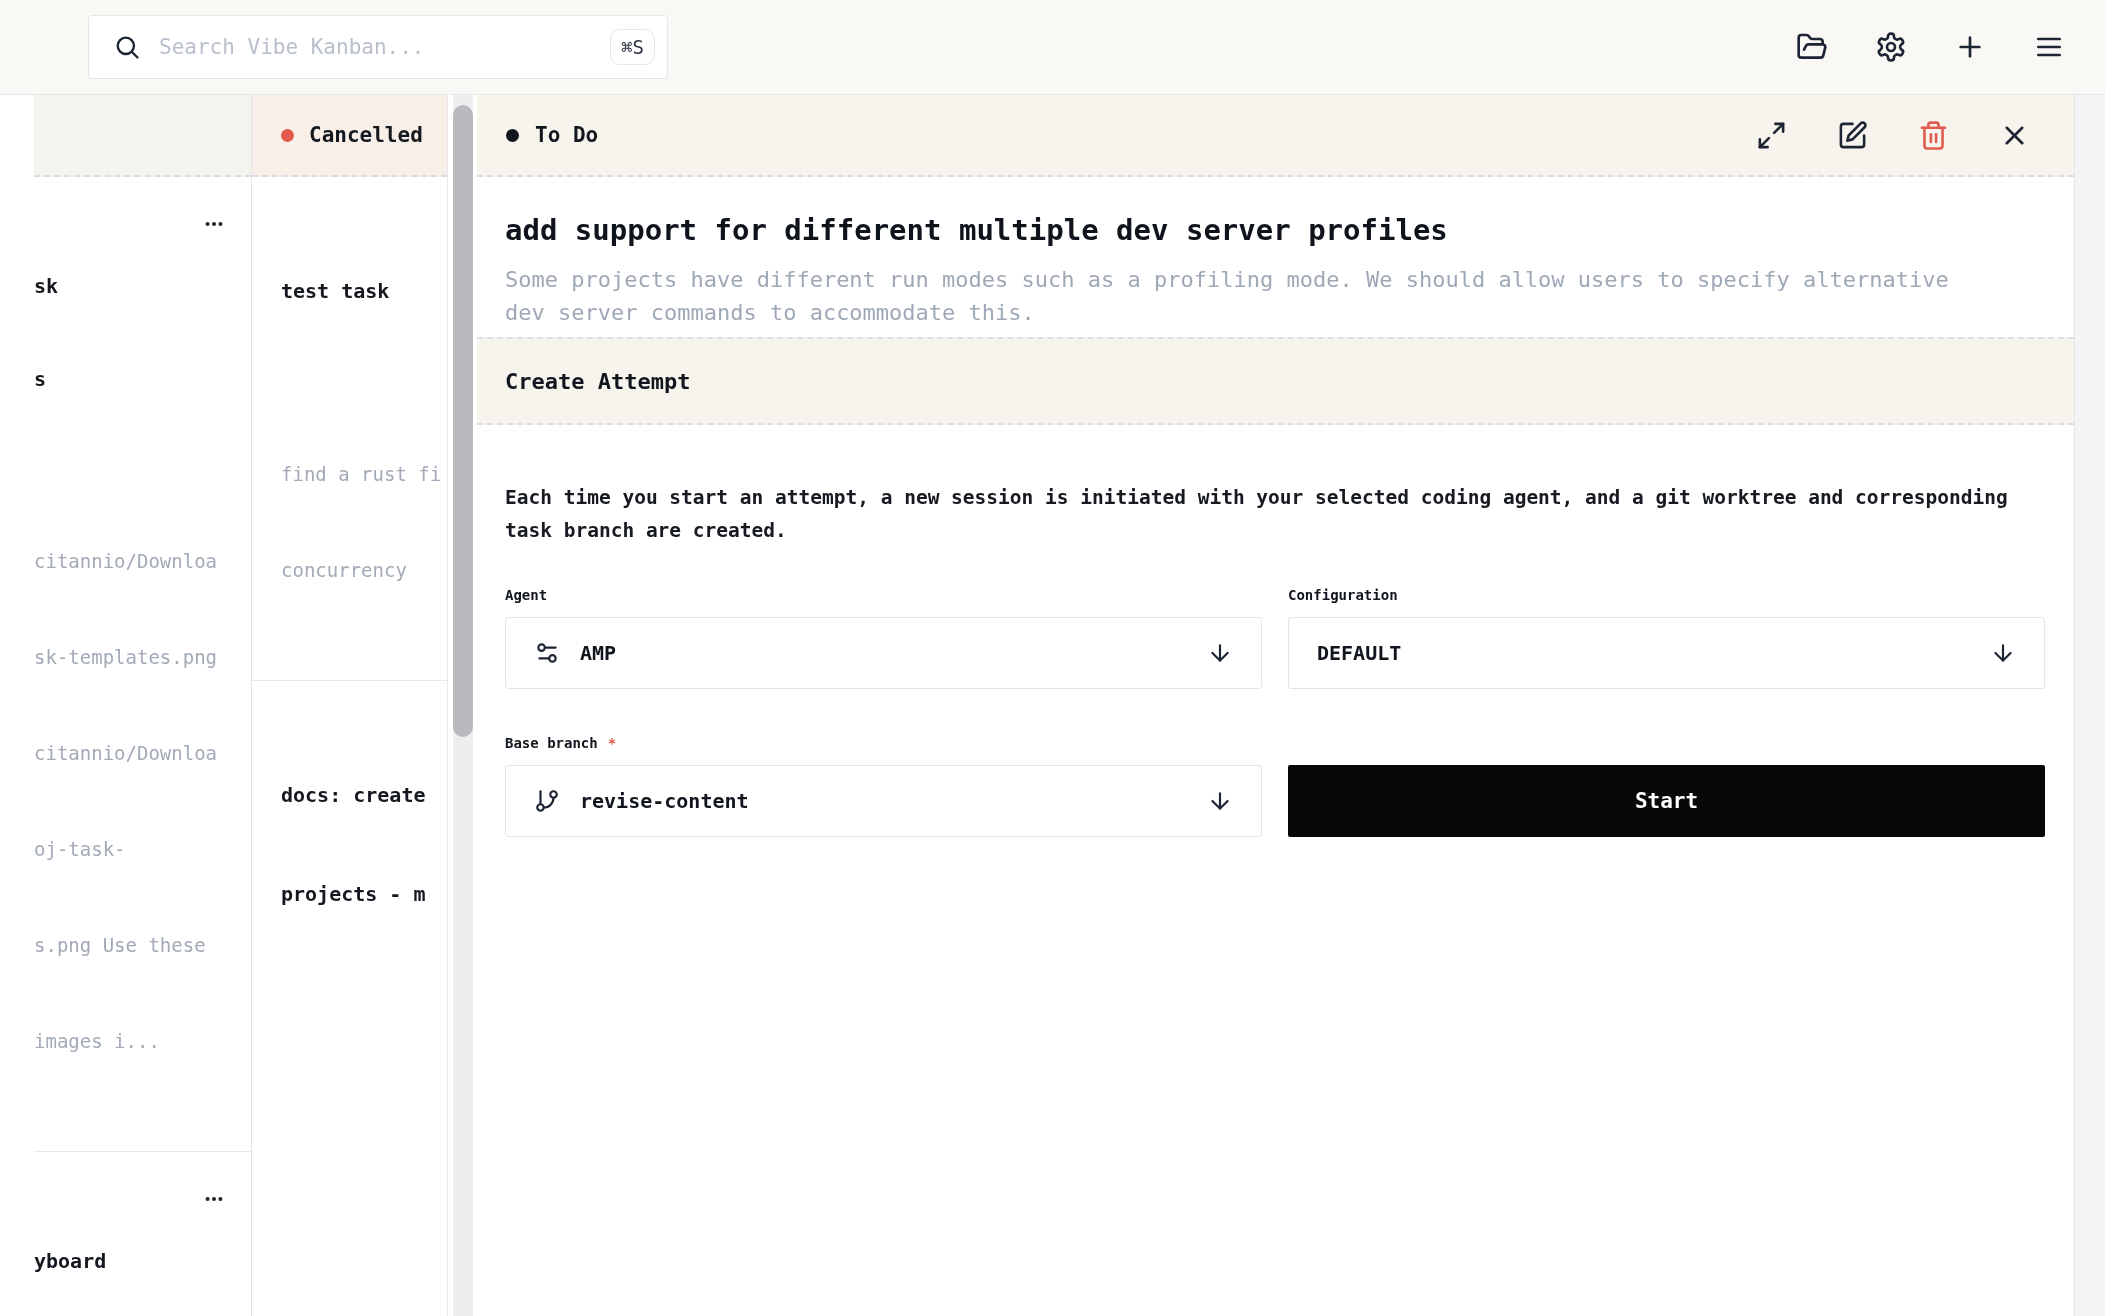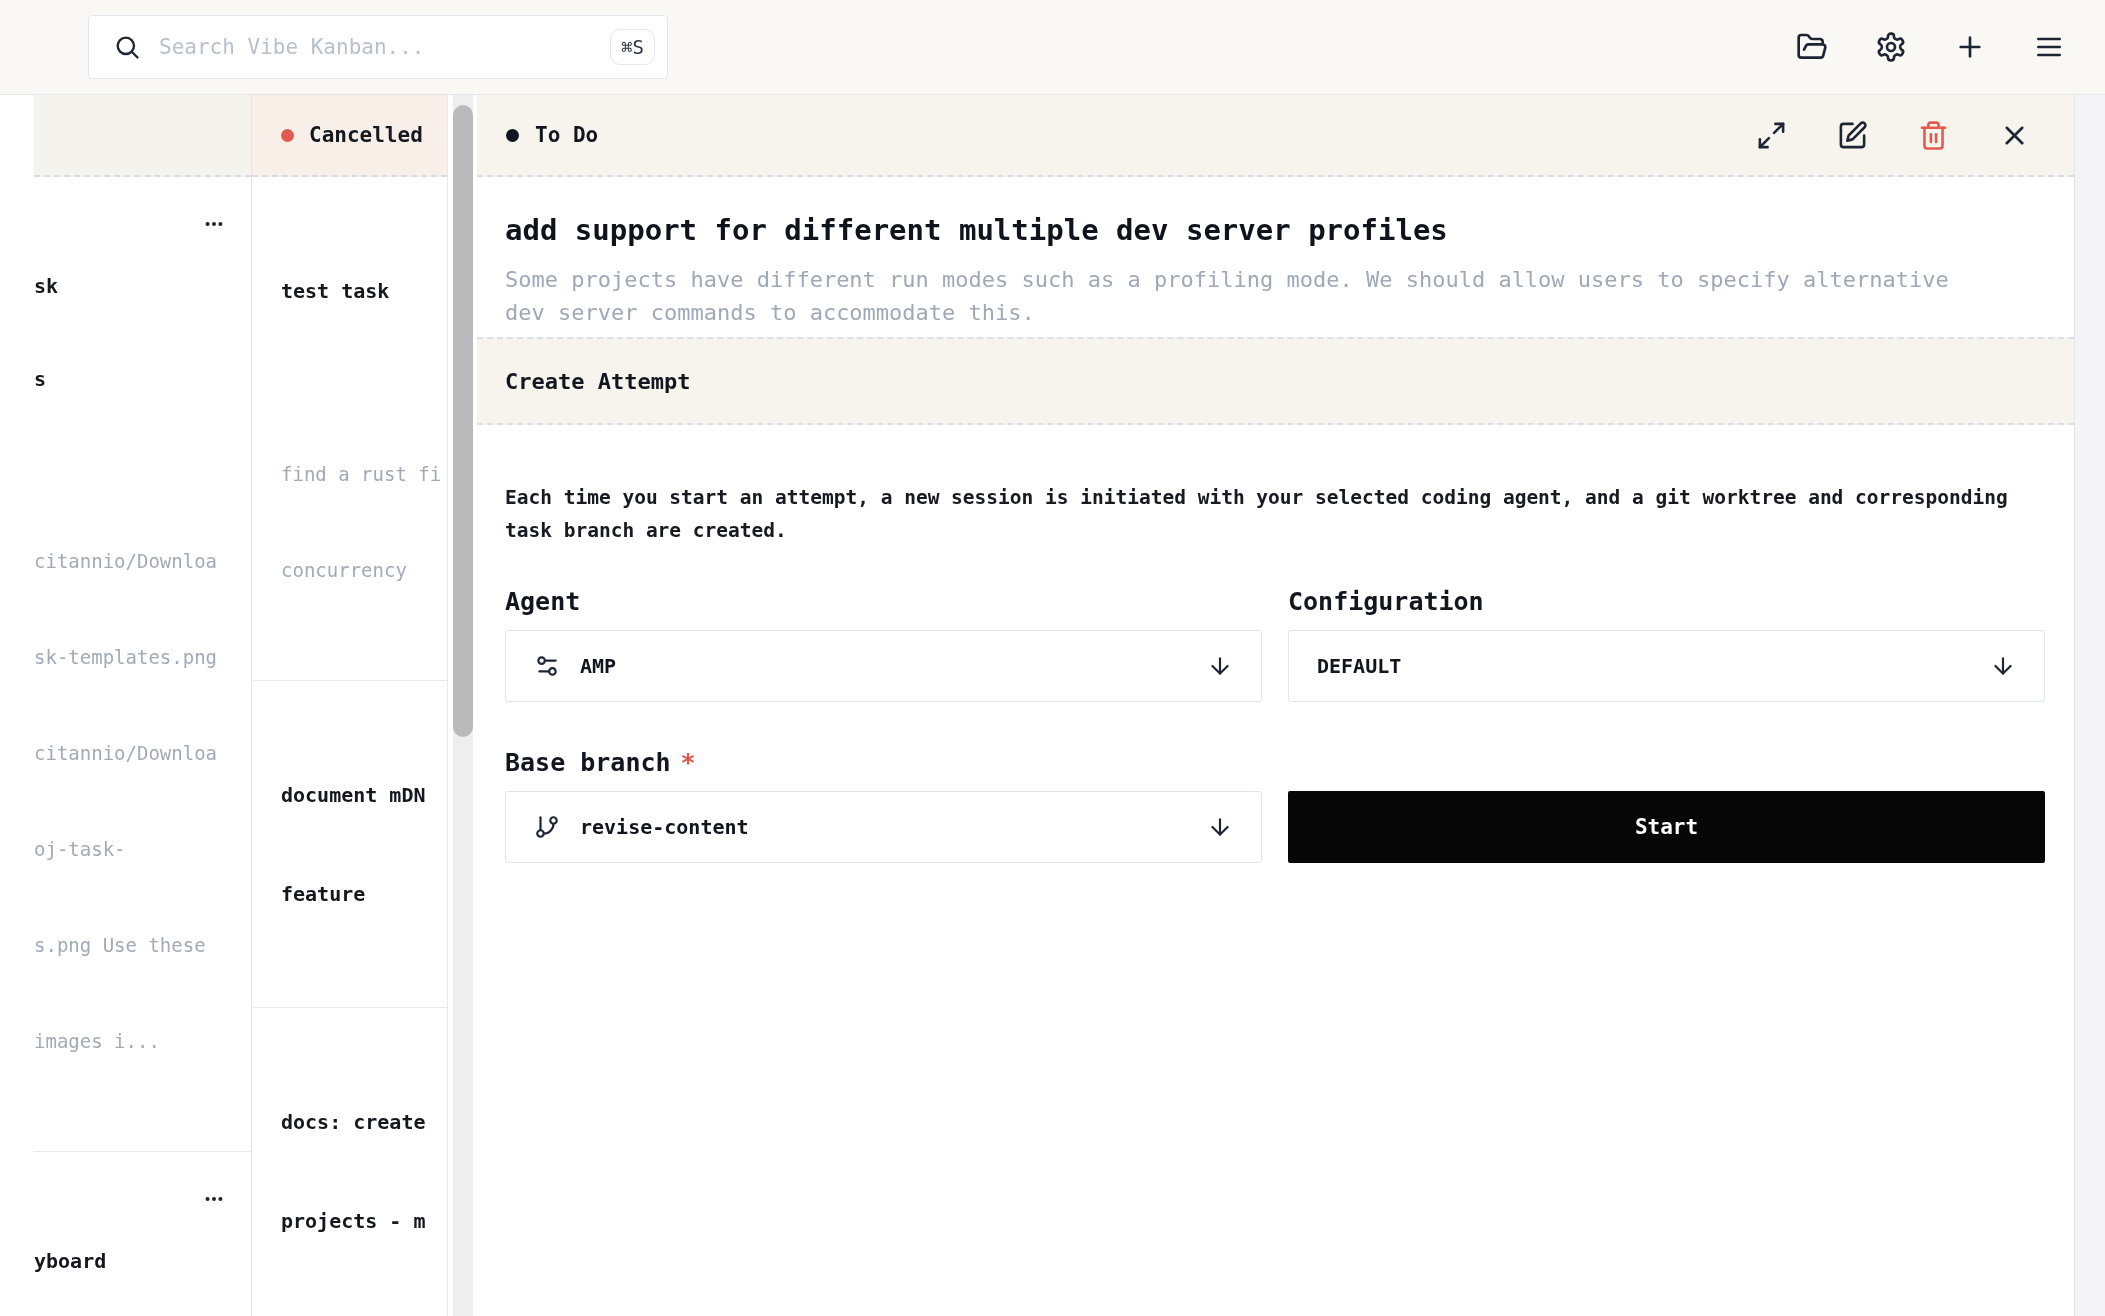--- a/index.html
+++ b/index.html
@@ -54,21 +54,21 @@
   .pstatus { display:flex; gap:16px; align-items:center; font-size:21px; font-weight:bold; color:#11151e; }
   .picons { margin-left:auto; display:flex; gap:50px; align-items:center; }
   .picon { width:31px; height:31px; cursor:pointer; }
   .ptitle { margin:36px 24px 0 28px; font-size:29px; font-weight:bold; color:#0f131b; white-space:nowrap; }
   .pdesc  { margin:16px 24px 0 28px; max-width:1470px; font-size:22px; line-height:33px; color:#9fa8b6; }
   .pband { margin-top:8px; height:88px; flex:0 0 88px; background:#f7f4ee;
     border-top:2px dashed #dbe0e7; border-bottom:2px dashed #dbe0e7;
     display:flex; align-items:center; padding-left:28px; font-size:22px; font-weight:bold; color:#12161e; }
   .pinfo { margin:56px 16px 0 28px; font-size:19.5px; line-height:33px; font-weight:bold; color:#171a20; }
   .pform { margin:40px 29px 0 28px; display:grid; grid-template-columns:1fr 1fr; column-gap:26px; }
-  .plabel { font-size:25px; font-weight:bold; color:#12161e; display:flex; gap:10px; align-items:baseline; }
+  .plabel { font-size:14px; font-weight:bold; color:#12161e; display:flex; gap:10px; align-items:baseline; }
   .row2 { margin-top:46px; }
   .req { color:#e2574b; }
   .pselect { margin-top:14px; height:72px; border:1px solid #e2e5ea; border-radius:3px; background:#fff;
     display:flex; align-items:center; padding:0 28px; gap:20px; font-size:20px; font-weight:bold;
     color:#11151e; cursor:pointer; }
   .arrow { margin-left:auto; width:26px; height:26px; }
   .pstart { margin-top:14px; height:72px; background:#070707; color:#ffffff; font-size:21px;
     font-weight:bold; display:flex; align-items:center; justify-content:center; border-radius:2px;
     cursor:pointer; }
   .rstrip { width:30px; flex:0 0 30px; background:#f4f3f6; }
@@ -167,26 +167,20 @@
         <div class="card">
           <div class="tlines">
             <div>test task</div>
           </div>
           <div class="dlines">
             <div>find a rust fi</div>
             <div>concurrency</div>
           </div>
         </div>
 
-        <div class="card">
-          <div class="tlines">
-            <div>document mDN</div>
-            <div>feature</div>
-          </div>
-        </div>
 
         <div class="card">
           <div class="tlines">
             <div>docs: create</div>
             <div>projects - m</div>
           </div>
 
         </div>
 
       </div>

